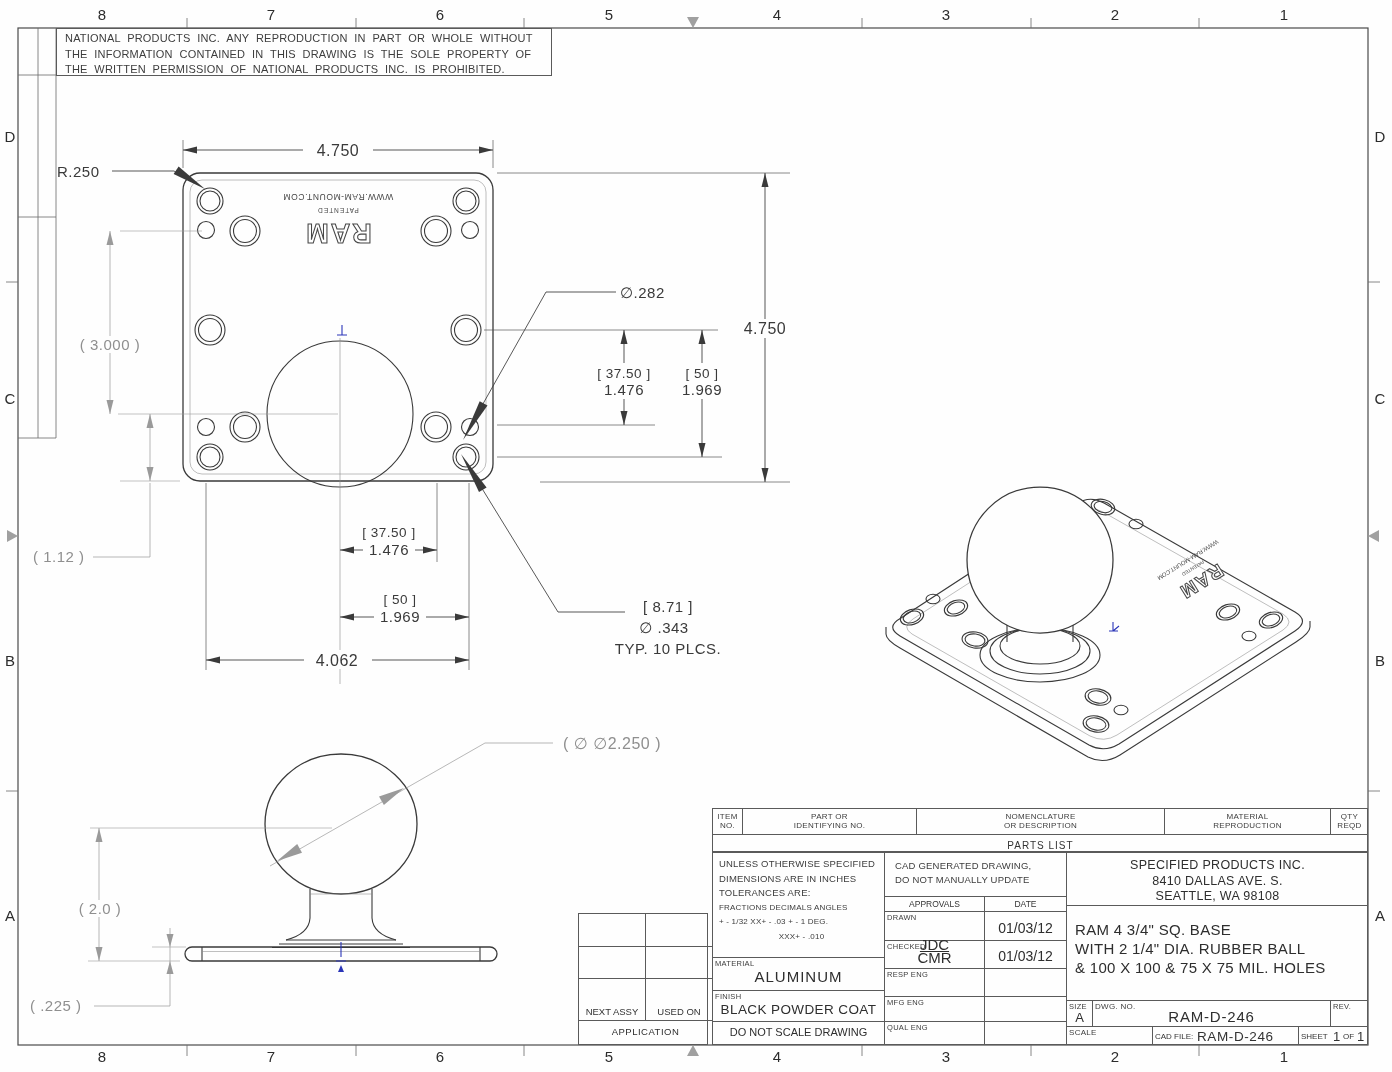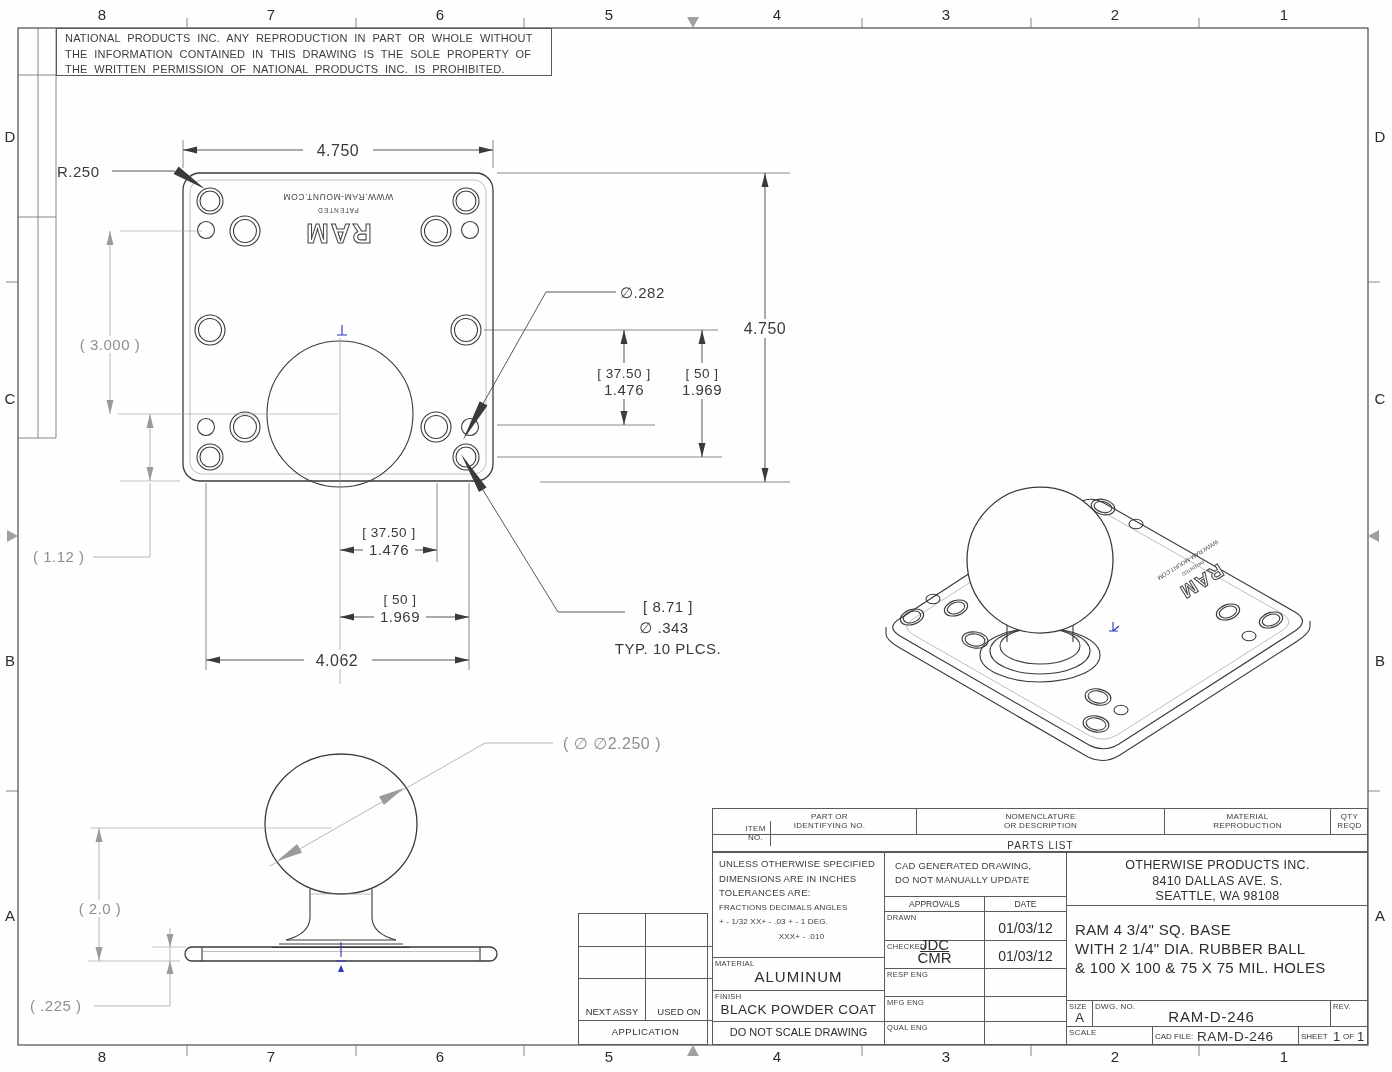--- a/index.html
+++ b/index.html
@@ -368,21 +368,21 @@
 
   <div class="box" style="left:56px;top:28px;width:496px;height:48px;padding:2px 8px;">
     <div class="disc">
       <span style="display:block">NATIONAL PRODUCTS INC.  ANY  REPRODUCTION  IN  PART  OR  WHOLE  WITHOUT</span>
       <span style="display:block">THE  INFORMATION  CONTAINED  IN  THIS  DRAWING  IS  THE  SOLE  PROPERTY  OF</span>
       <span style="display:block">THE  WRITTEN  PERMISSION  OF  NATIONAL PRODUCTS INC.  IS  PROHIBITED.</span>
     </div>
   </div>
 
   <div class="box" style="left:712px;top:808px;width:656px;height:44px;">
-    <div class="cell br" style="left:0;top:12px;width:30px;height:25px;margin-left:28px;">
+    <div class="cell br" style="left:0;top:0;width:30px;height:25px;">
       <div class="hdr8"><span>ITEM</span><br>
       <span>NO.</span></div>
     </div>
     <div class="cell br" style="left:30px;top:0;width:174px;height:25px;">
       <div class="hdr8"><span>PART   OR</span><br>
       <span>IDENTIFYING NO.</span></div>
     </div>
     <div class="cell br" style="left:204px;top:0;width:248px;height:25px;">
       <div class="hdr8"><span>NOMENCLATURE</span><br>
       <span>OR  DESCRIPTION</span></div>
@@ -456,21 +456,21 @@
     <div class="cell br bb" style="left:172px;top:144px;width:100px;height:25px;">
       <span class="lbl">MFG ENG</span>
     </div>
     <div class="cell br bb" style="left:272px;top:144px;width:82px;height:25px;"></div>
     <div class="cell br" style="left:172px;top:169px;width:100px;height:23px;">
       <span class="lbl">QUAL ENG</span>
     </div>
     <div class="cell br" style="left:272px;top:169px;width:82px;height:23px;"></div>
 
     <div class="cell bb" style="left:354px;top:0;width:301px;height:53px;text-align:center;font-size:12.5px;line-height:15.5px;padding-top:5px;color:#2e2e2e;letter-spacing:.3px;">
-      <span style="display:block">OTHERWISE PRODUCTS INC.</span>
+      <span style="display:block">SPECIFIED PRODUCTS INC.</span>
       <span style="display:block">8410 DALLAS AVE. S.</span>
       <span style="display:block">SEATTLE, WA 98108</span>
     </div>
     <div class="cell bb" style="left:354px;top:53px;width:301px;height:95px;font-size:15px;line-height:19px;padding:14px 0 0 8px;color:#2e2e2e;letter-spacing:.3px;">
       <span style="display:block">RAM 4 3/4" SQ. BASE</span>
       <span style="display:block">WITH 2 1/4" DIA. RUBBER BALL</span>
       <span style="display:block">&amp; 100 X 100 &amp; 75 X 75 MIL. HOLES</span>
     </div>
     <div class="cell br bb" style="left:354px;top:148px;width:26px;height:26px;">
       <span class="lbl">SIZE</span>

